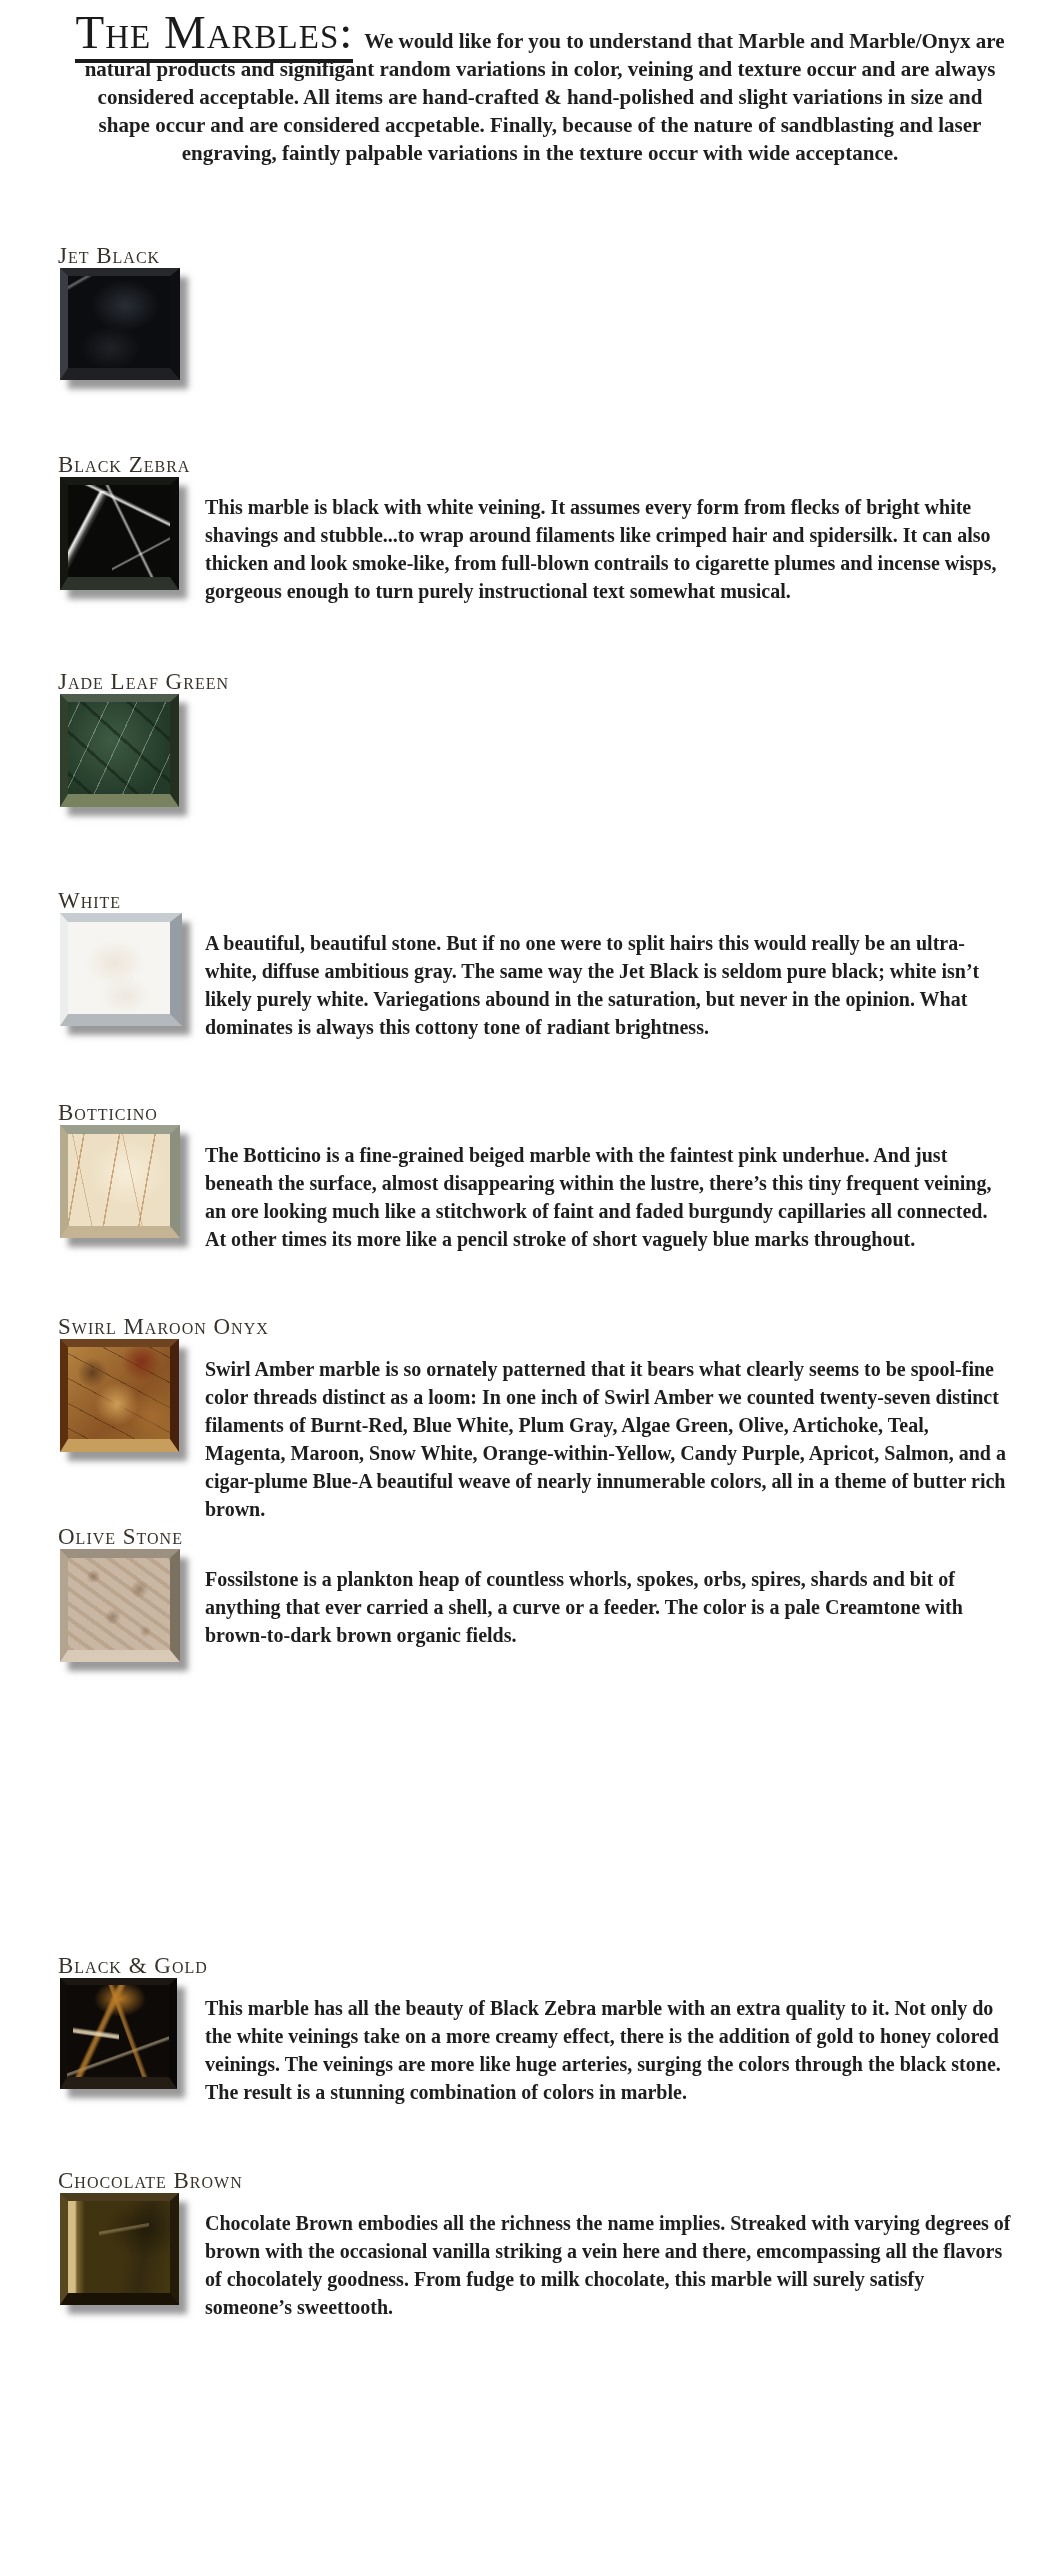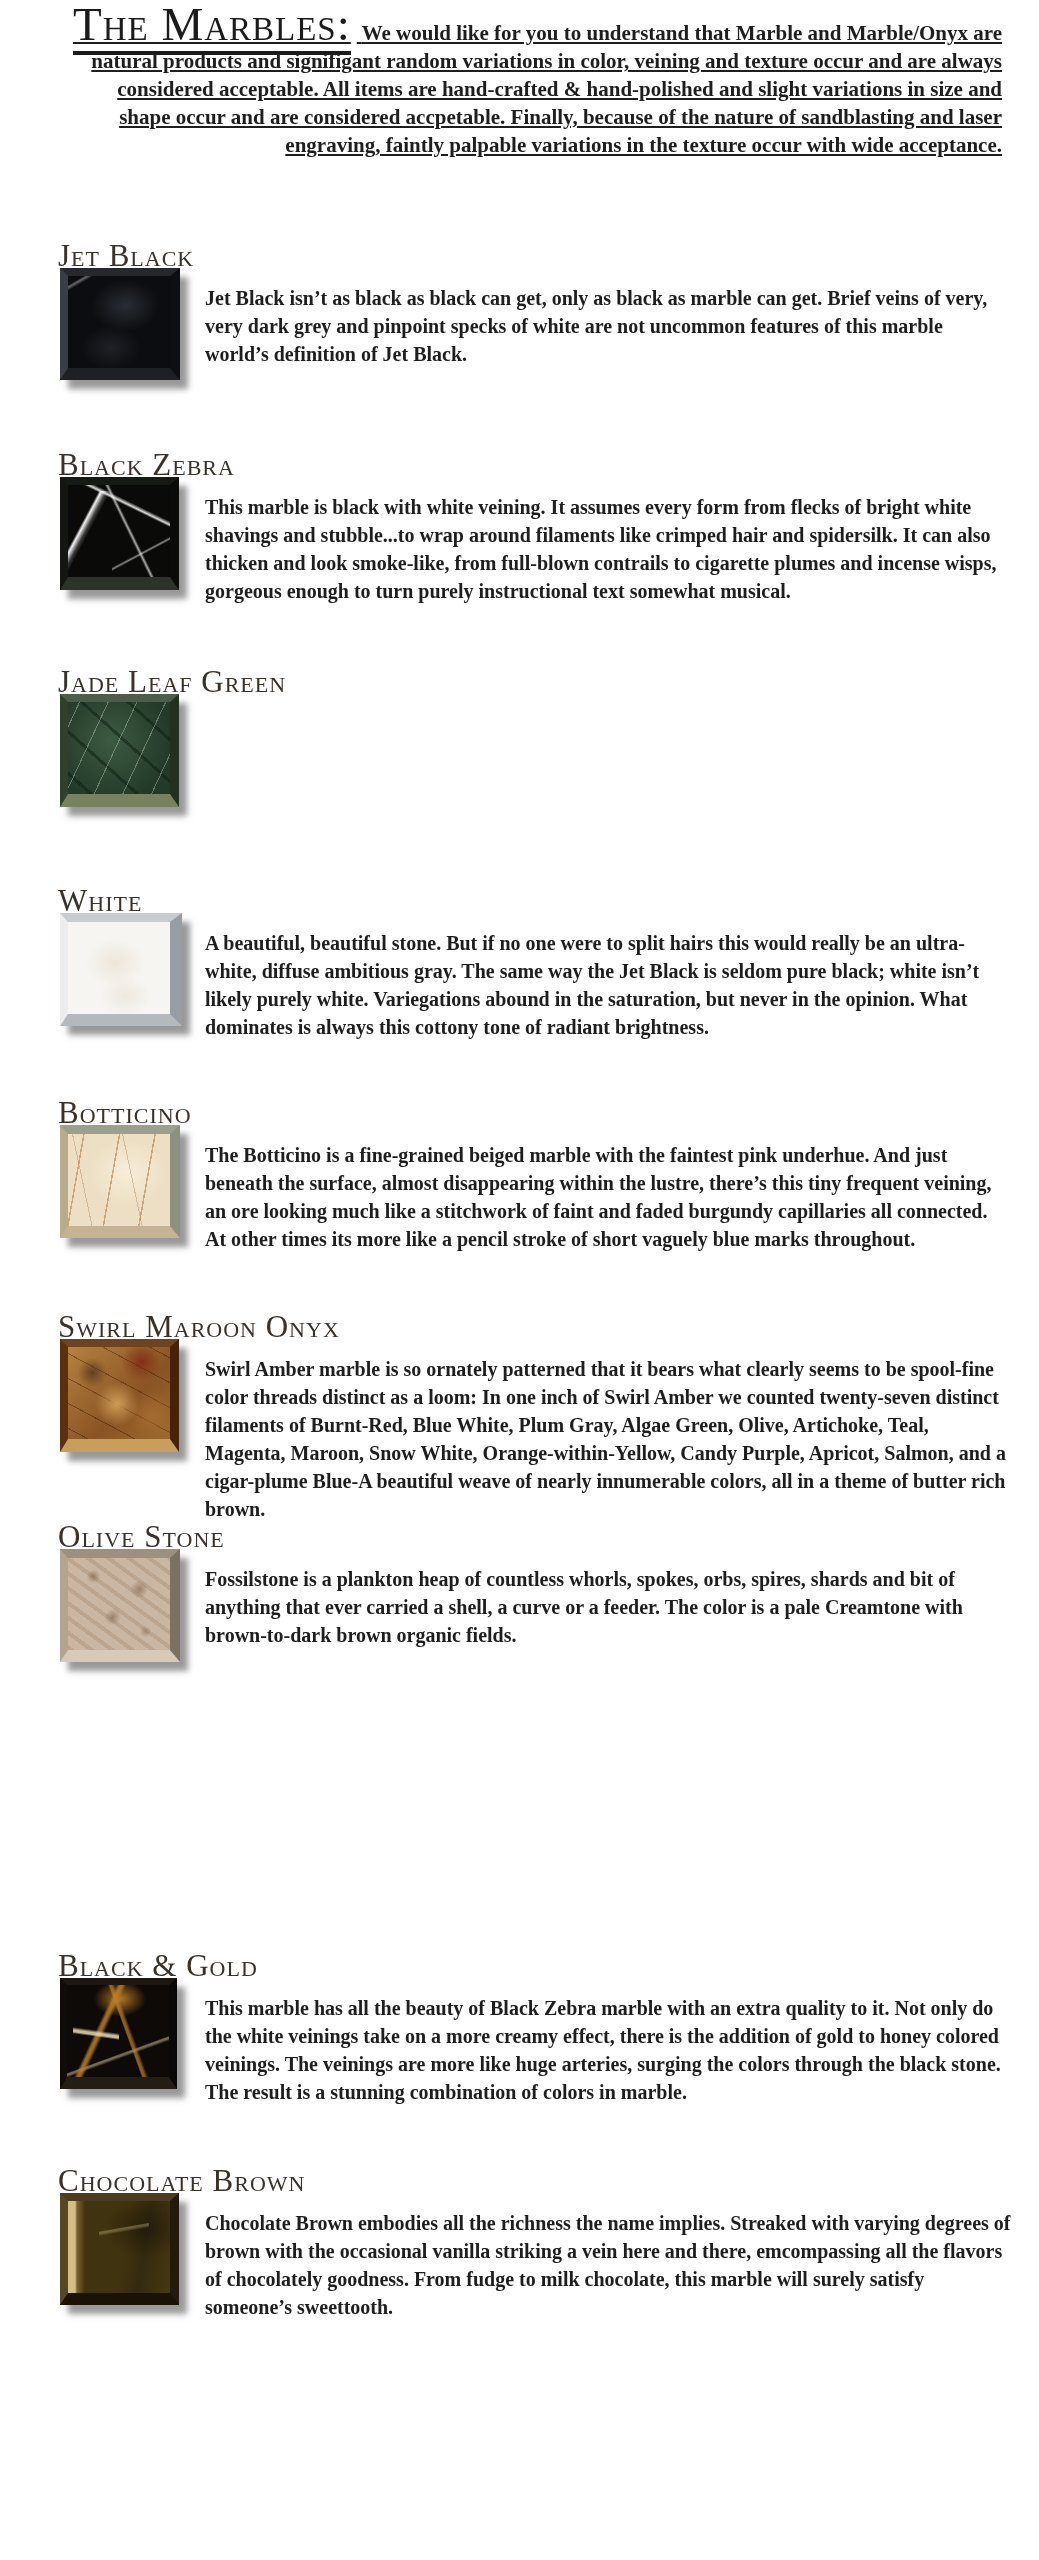--- a/index.html
+++ b/index.html
@@ -10,45 +10,44 @@
     background:#ffffff;
     font-family:"Liberation Serif", serif;
     color:#1f1f1f;
     overflow:hidden;
   }
   
   .intro{
     position:absolute;
     top:6px; left:58px;
     width:940px;
-    margin:4px;
+    margin:12px;
     font-weight:bold;
     font-size:21px;
     line-height:28px;
     color:#1e1e1e;
-    text-align:right;
-    text-decoration:underline;
+    text-align:center;
   }
   .big-title{
     font-variant:small-caps;
     font-weight:normal;
     font-size:47px;
     letter-spacing:1px;
     color:#1b1b1b;
     border-bottom:4px solid #1b1b1b;
     padding-bottom:1px;
     margin-right:6px;
   }
   
   .marble{position:absolute;left:58px;width:952px;height:200px;}
   .mh{
     position:absolute;top:0;left:0;margin:0;
     font-variant:small-caps;
     font-weight:normal;
-    font-size:31px;
+    font-size:23px;
     line-height:31px;
     letter-spacing:1px;
     color:#38322b;
   }
   .md{
     position:absolute;top:44px;left:147px;width:806px;margin:0;
     font-weight:bold;
     font-size:20px;
     line-height:28px;
     color:#1e1e1e;
@@ -161,21 +160,20 @@
 </head>
 <body>
 
 <div class="page">
 
   <p class="intro"><span class="big-title">The Marbles:</span> <span>We would like for you to understand that Marble and Marble/Onyx are natural products and signifigant random variations in color, veining and texture occur and are always considered acceptable. All items are hand-crafted &amp; hand-polished and slight variations in size and shape occur and are considered accpetable. Finally, because of the nature of sandblasting and laser engraving, faintly palpable variations in the texture occur with wide acceptance.</span></p>
 
   <section class="marble" style="top:240px">
     <h2 class="mh">Jet Black</h2>
     <div class="swatch sw-jet"></div>
-    <p class="md">Jet Black isn’t as black as black can get, only as black as marble can get.  Brief veins of very, very dark grey and pinpoint specks of white are not uncommon features of this marble world’s definition of Jet Black.</p>
   </section>
 
   <section class="marble" style="top:449px">
     <h2 class="mh">Black Zebra</h2>
     <div class="swatch sw-zebra"></div>
     <p class="md">This marble is black with white veining.  It assumes every form from flecks of bright white shavings and stubble...to wrap around filaments like crimped hair and spidersilk.  It can also thicken and look smoke-like, from full-blown contrails to cigarette plumes and incense wisps, gorgeous enough to turn purely instructional text somewhat musical.</p>
   </section>
 
   <section class="marble" style="top:666px">
     <h2 class="mh">Jade Leaf Green</h2>

